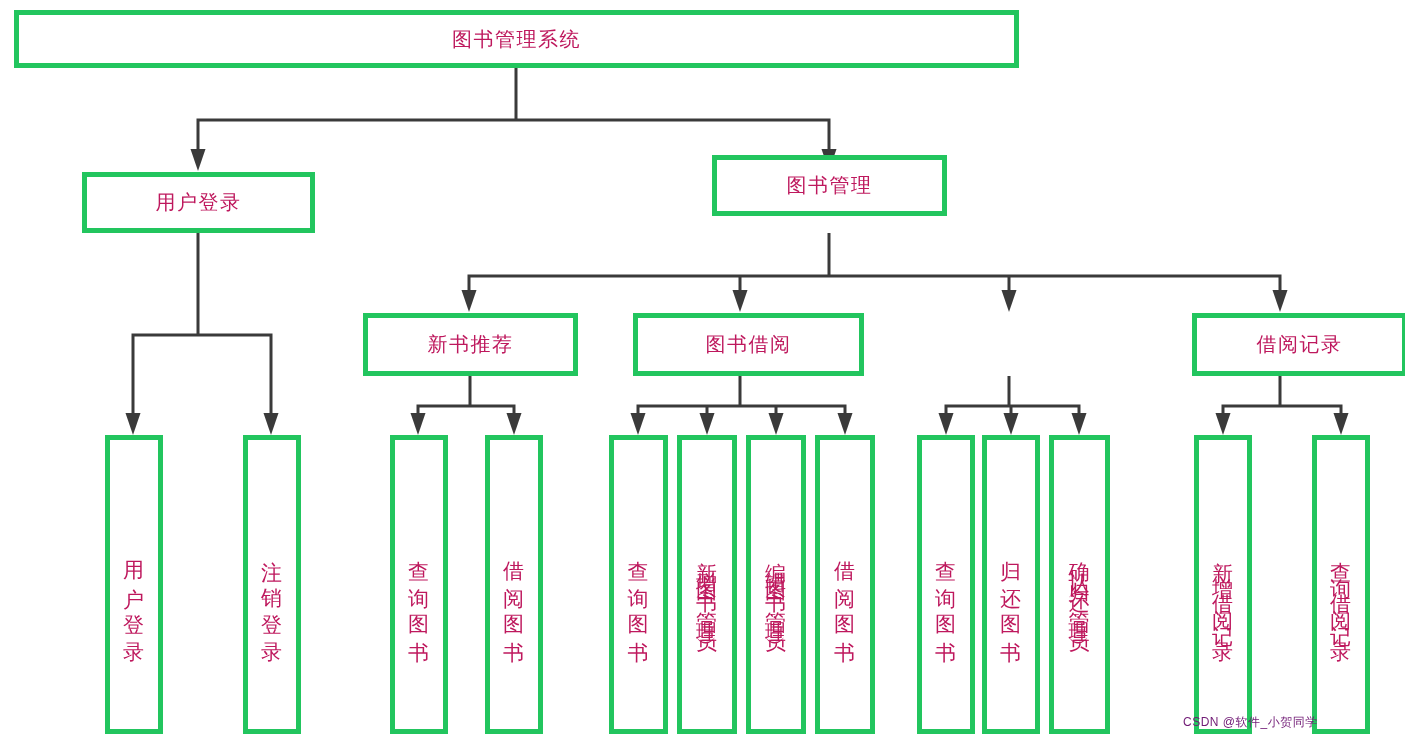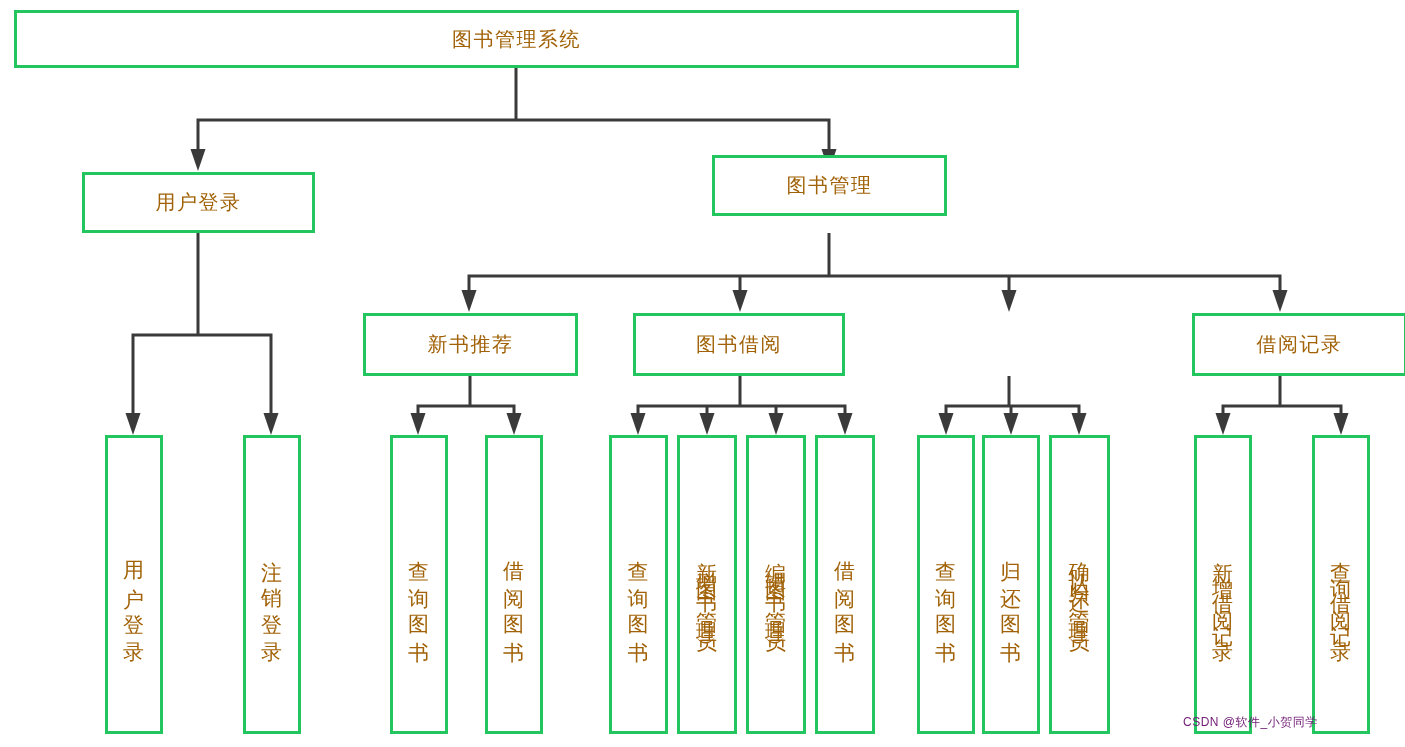--- a/index.html
+++ b/index.html
@@ -20,26 +20,26 @@
     position: absolute;
     left: 0;
     top: 0;
     width: 1405px;
     height: 747px;
     pointer-events: none;
   }
   .box {
     position: absolute;
     box-sizing: border-box;
-    border: 3px solid #22c55e;
+    border: 5px solid #22c55e;
     background: #ffffff;
     display: flex;
     align-items: center;
     justify-content: center;
-    color: #a16207;
+    color: #be185d;
     z-index: 2;
   }
   .hlabel {
     font-size: 20px;
     letter-spacing: 1.5px;
     white-space: nowrap;
   }
   .vtext {
     writing-mode: vertical-rl;
     text-orientation: mixed;
@@ -106,21 +106,21 @@
   <div class="box" style="left:82px; top:172px; width:233px; height:61px;">
     <span class="hlabel">用户登录</span>
   </div>
   <div class="box" style="left:712px; top:155px; width:235px; height:61px;">
     <span class="hlabel">图书管理</span>
   </div>
 
   <div class="box" style="left:363px; top:313px; width:215px; height:63px;">
     <span class="hlabel">新书推荐</span>
   </div>
-  <div class="box" style="left:633px; top:313px; width:212px; height:63px;">
+  <div class="box" style="left:633px; top:313px; width:231px; height:63px;">
     <span class="hlabel">图书借阅</span>
   </div>
   <div class="box" style="left:1172px; top:313px; width:215px; height:63px;margin-left:20px;">
     <span class="hlabel">借阅记录</span>
   </div>
 
   <div class="box" style="left:105px; top:435px; width:58px; height:299px;">
     <span class="vtext ls-loose">用户登录</span>
   </div>
   <div class="box" style="left:243px; top:435px; width:58px; height:299px;">

